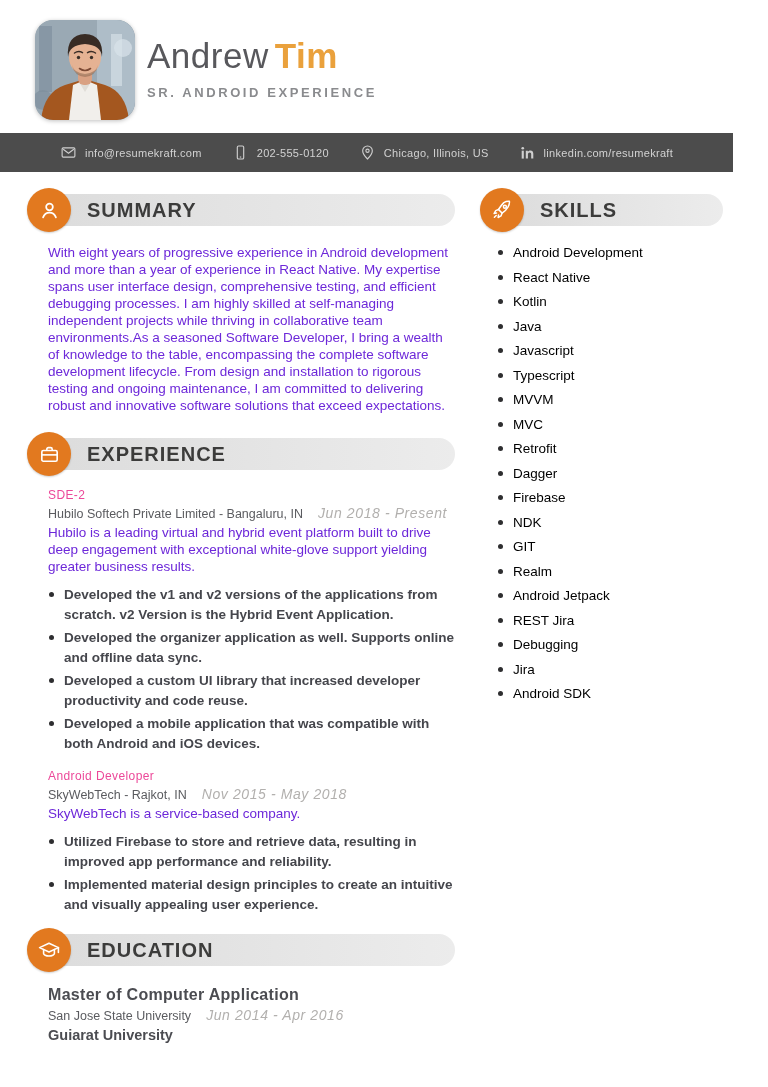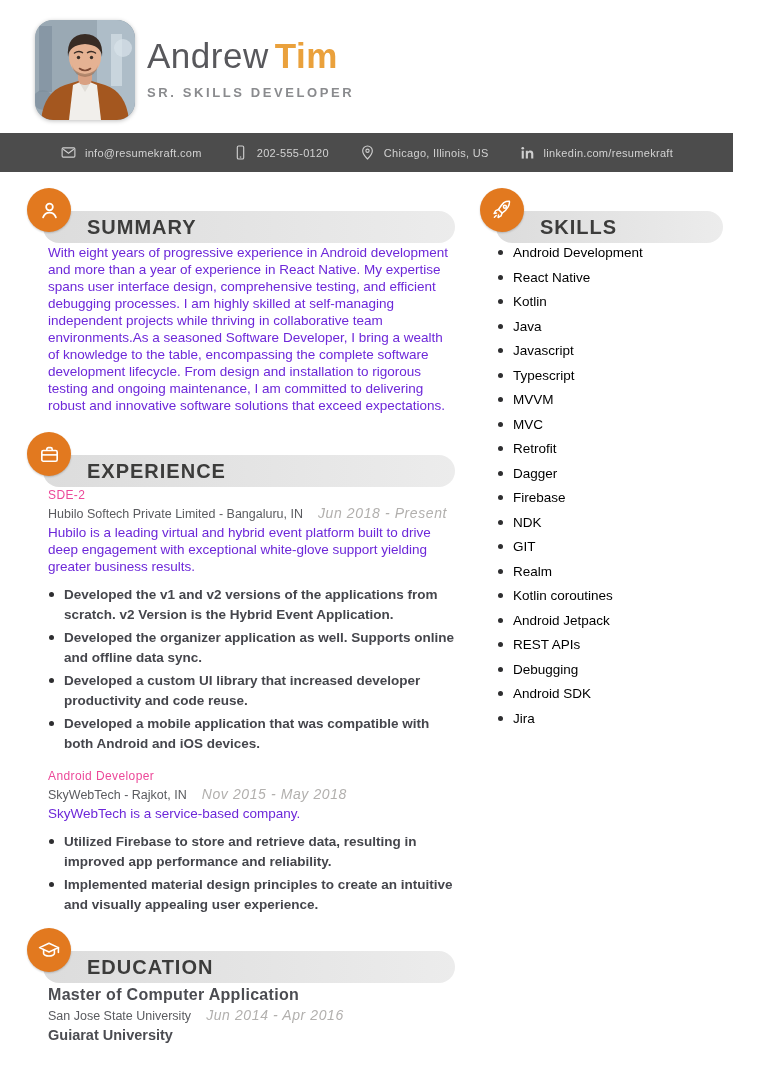--- a/index.html
+++ b/index.html
@@ -26,21 +26,21 @@
   
   .columns { display:flex; margin-top:16px; }
   .left-col  { width:455px; padding-left:27px; flex:0 0 auto; }
   .right-col { flex:1 1 auto; margin-left:25px; padding-right:23px; }
 
   
   .sec-header { position:relative; height:44px; }
   .sec-icon { position:absolute; left:0; top:0; width:44px; height:44px; border-radius:50%;
               background:#e2791f; display:flex; align-items:center; justify-content:center; z-index:2;
               box-shadow:0 1px 2px rgba(0,0,0,.2); }
-  .sec-pill { position:absolute; left:16px; right:0; top:23px; height:32px; border-radius:16px;
+  .sec-pill { position:absolute; left:16px; right:0; top:6px; height:32px; border-radius:16px;
               background:linear-gradient(to right,#dcdcdc,#ececec);
               display:flex; align-items:center; padding-left:44px; }
   .sec-title { font-size:20px; font-weight:700; color:#3c3c3b; letter-spacing:1px; }
 
   
   .sec-body { margin:12px 0 0 21px; }
   .body-text { font-size:13.5px; line-height:17px; color:#6d28d9; }
 
   .summary-wrap { margin-bottom:18px; }
 
@@ -97,21 +97,21 @@
           <circle cx="43.5" cy="37.5" r="1.7" fill="#3b2f28"></circle>
           <circle cx="56.5" cy="37.5" r="1.7" fill="#3b2f28"></circle>
           <path d="M39.5 33 q4 -2.8 8 -0.4" stroke="#3a2d26" fill="none" stroke-width="1.5" stroke-linecap="round"></path>
           <path d="M52.5 32.6 q4 -2.4 8 0.4" stroke="#3a2d26" fill="none" stroke-width="1.5" stroke-linecap="round"></path>
           <path d="M44.5 48.5 q5.5 4 11 0" stroke="#7c4a35" fill="none" stroke-width="1.6" stroke-linecap="round"></path>
         </g>
       </svg>
     </div>
     <div class="identity">
       <h1 class="name"><span class="first">Andrew</span><span class="last">Tim</span></h1>
-      <div class="job-title">SR. SKILLS DEVELOPER</div>
+      <div class="job-title">SR. ANDROID EXPERIENCE</div>
     </div>
   </header>
 
   <div class="contact-bar">
     <span class="contact-item">
       <svg width="17" height="17" viewBox="0 0 24 24" fill="none" stroke="#cfcfcf" stroke-width="1.6">
         <rect x="3" y="5.5" width="18" height="13" rx="1.5"></rect>
           <path d="m4.5 7.5 7.5 5.5 7.5-5.5"></path>
       </svg>
       <span>info@resumekraft.com</span>
@@ -253,24 +253,23 @@
           <li>Javascript</li>
           <li>Typescript</li>
           <li>MVVM</li>
           <li>MVC</li>
           <li>Retrofit</li>
           <li>Dagger</li>
           <li>Firebase</li>
           <li>NDK</li>
           <li>GIT</li>
           <li>Realm</li>
-          <li>Kotlin coroutines</li>
           <li>Android Jetpack</li>
-          <li>REST APIs</li>
+          <li>REST Jira</li>
           <li>Debugging</li>
+          <li>Jira</li>
           <li>Android SDK</li>
-          <li>Jira</li>
         </ul>
       </div>
     </aside>
 
   </main>
 </div>
 
 </body></html>

